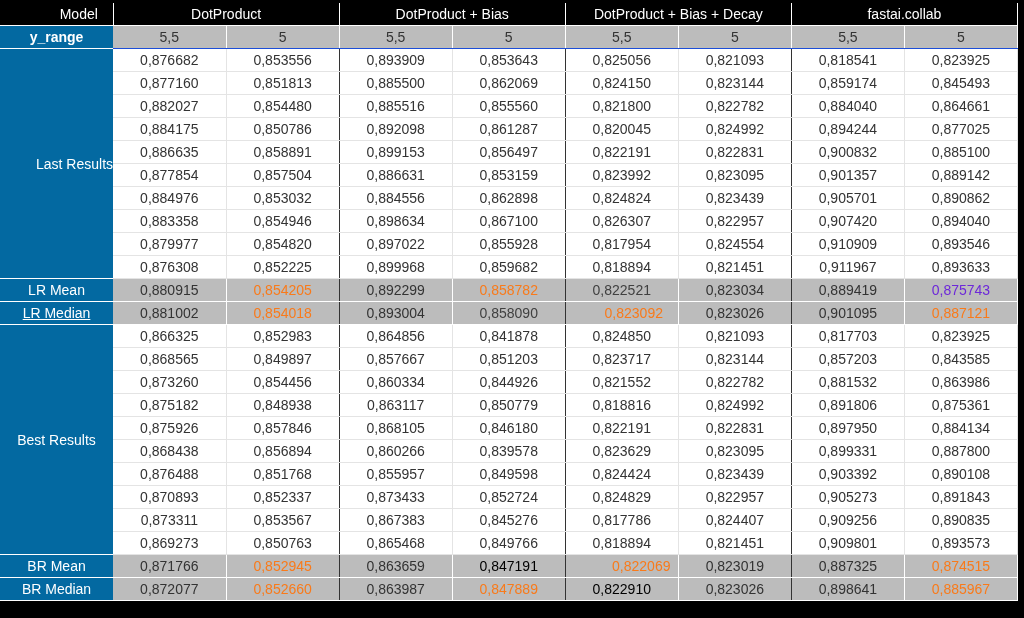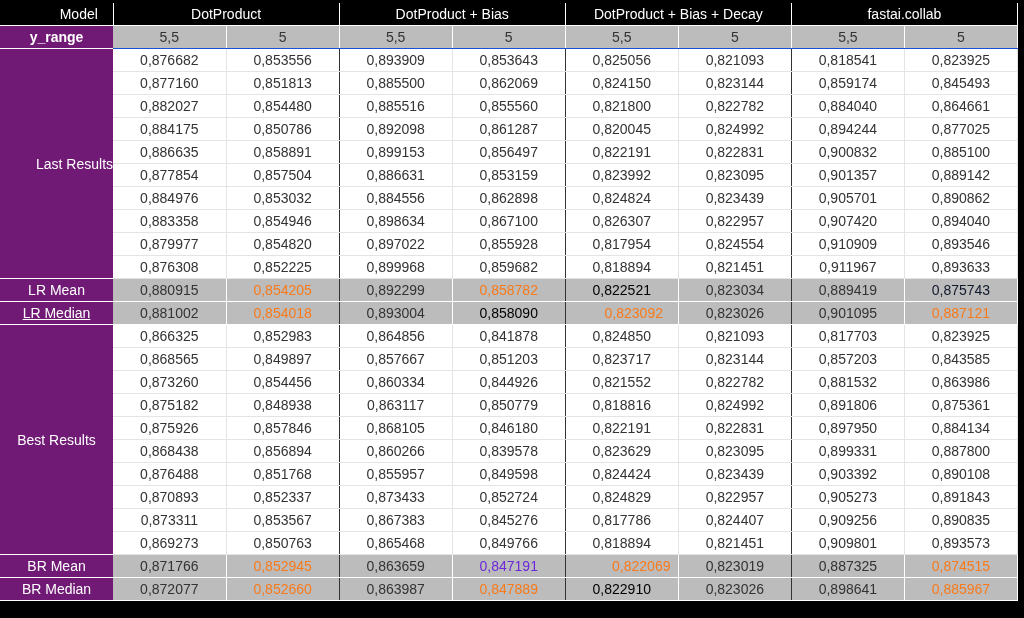--- a/index.html
+++ b/index.html
@@ -4,21 +4,21 @@
 <style>
   html, body { margin: 0; padding: 0; background: #000; }
   body { width: 1024px; height: 618px; overflow: hidden; font-family: "Liberation Sans", sans-serif; }
   .wrap { position: absolute; left: 0; top: 3px; width: 1018px; }
   table { border-collapse: collapse; table-layout: fixed; width: 1018px; }
   col.lab { width: 113px; }
   col.dat { width: 113px; }
   td, th { height: 22px; padding: 0; font-size: 14px; text-align: center; vertical-align: middle; white-space: nowrap; overflow: hidden; }
   .hdr { background: #000; color: #fff; font-weight: normal; border-left: 1px solid #fff; border-right: 1px solid #fff; border-bottom: 1px solid #fff; }
   .hdr.first { border-left: none; padding-left: 45px; }
-  .lab { background: #701a75; color: #fff; border-bottom: 1px solid #fff; }
+  .lab { background: #0369a1; color: #fff; border-bottom: 1px solid #fff; }
   .yr { background: #bcbcbc; color: #333; border-right: 1px solid #fff; border-bottom: 1px solid #1d4ed8; }
   .cell { background: #fff; color: #333; border-bottom: 1px solid #e4e4e4; border-right: 1px solid #e4e4e4; }
   .cell.gsep { border-right: 1px solid #333; }
   .stat { background: #bcbcbc; color: #333; border-bottom: 1px solid #fff; border-right: 1px solid #fff; }
   .stat.gsep { border-right: 1px solid #333; }
   .hl { color: #f97a1a; }
   .bottom { position: absolute; left: 0; top: 609px; width: 1024px; height: 9px; background: #000; }
   .rightbar { position: absolute; left: 1018px; top: 0; width: 6px; height: 618px; background: #000; }
 </style>
 </head>
@@ -158,31 +158,31 @@
           <td class="cell gsep">0,821451</td>
           <td class="cell">0,911967</td>
           <td class="cell">0,893633</td>
         </tr>
         <tr>
           <th class="lab" style="font-weight: normal;">LR Mean</th>
           <td class="stat">0,880915</td>
           <td class="stat hl gsep" style="color: rgb(249, 122, 26);">0,854205</td>
           <td class="stat">0,892299</td>
           <td class="stat hl gsep" style="color: rgb(249, 122, 26);">0,858782</td>
-          <td class="stat hl" style="color: #000000; margin-top: 7px;">0,822521</td>
+          <td class="stat hl" style="color: #404040; margin-top: 7px;">0,822521</td>
           <td class="stat gsep">0,823034</td>
           <td class="stat">0,889419</td>
-          <td class="stat hl" style="color: #0f172a;">0,875743</td>
+          <td class="stat hl" style="color: #6d28d9;">0,875743</td>
         </tr>
         <tr>
           <th class="lab" style="font-weight: normal; text-decoration: underline;">LR Median</th>
           <td class="stat">0,881002</td>
           <td class="stat hl gsep" style="color: rgb(249, 122, 26);">0,854018</td>
           <td class="stat">0,893004</td>
-          <td class="stat hl gsep" style="color: #000000;">0,858090</td>
+          <td class="stat hl gsep" style="color: #404040;">0,858090</td>
           <td class="stat hl" style="color: rgb(249, 122, 26); padding-left: 24px;">0,823092</td>
           <td class="stat gsep">0,823026</td>
           <td class="stat">0,901095</td>
           <td class="stat hl" style="color: rgb(249, 122, 26);">0,887121</td>
         </tr>
         <tr>
           <th class="lab" rowspan="10" style="font-weight: normal;">Best Results</th>
           <td class="cell">0,866325</td>
           <td class="cell gsep">0,852983</td>
           <td class="cell">0,864856</td>
@@ -280,21 +280,21 @@
           <td class="cell">0,818894</td>
           <td class="cell gsep">0,821451</td>
           <td class="cell">0,909801</td>
           <td class="cell">0,893573</td>
         </tr>
         <tr>
           <th class="lab" style="font-weight: normal;">BR Mean</th>
           <td class="stat">0,871766</td>
           <td class="stat hl gsep" style="color: rgb(249, 122, 26);">0,852945</td>
           <td class="stat">0,863659</td>
-          <td class="stat hl gsep" style="color: #6d28d9;">0,847191</td>
+          <td class="stat hl gsep" style="color: #000000;">0,847191</td>
           <td class="stat hl" style="color: rgb(249, 122, 26); padding-left: 39px;">0,822069</td>
           <td class="stat gsep">0,823019</td>
           <td class="stat">0,887325</td>
           <td class="stat hl" style="color: rgb(249, 122, 26);">0,874515</td>
         </tr>
         <tr>
           <th class="lab" style="font-weight: normal; margin-top: 44px;">BR Median</th>
           <td class="stat">0,872077</td>
           <td class="stat hl gsep" style="color: rgb(249, 122, 26);">0,852660</td>
           <td class="stat">0,863987</td>

